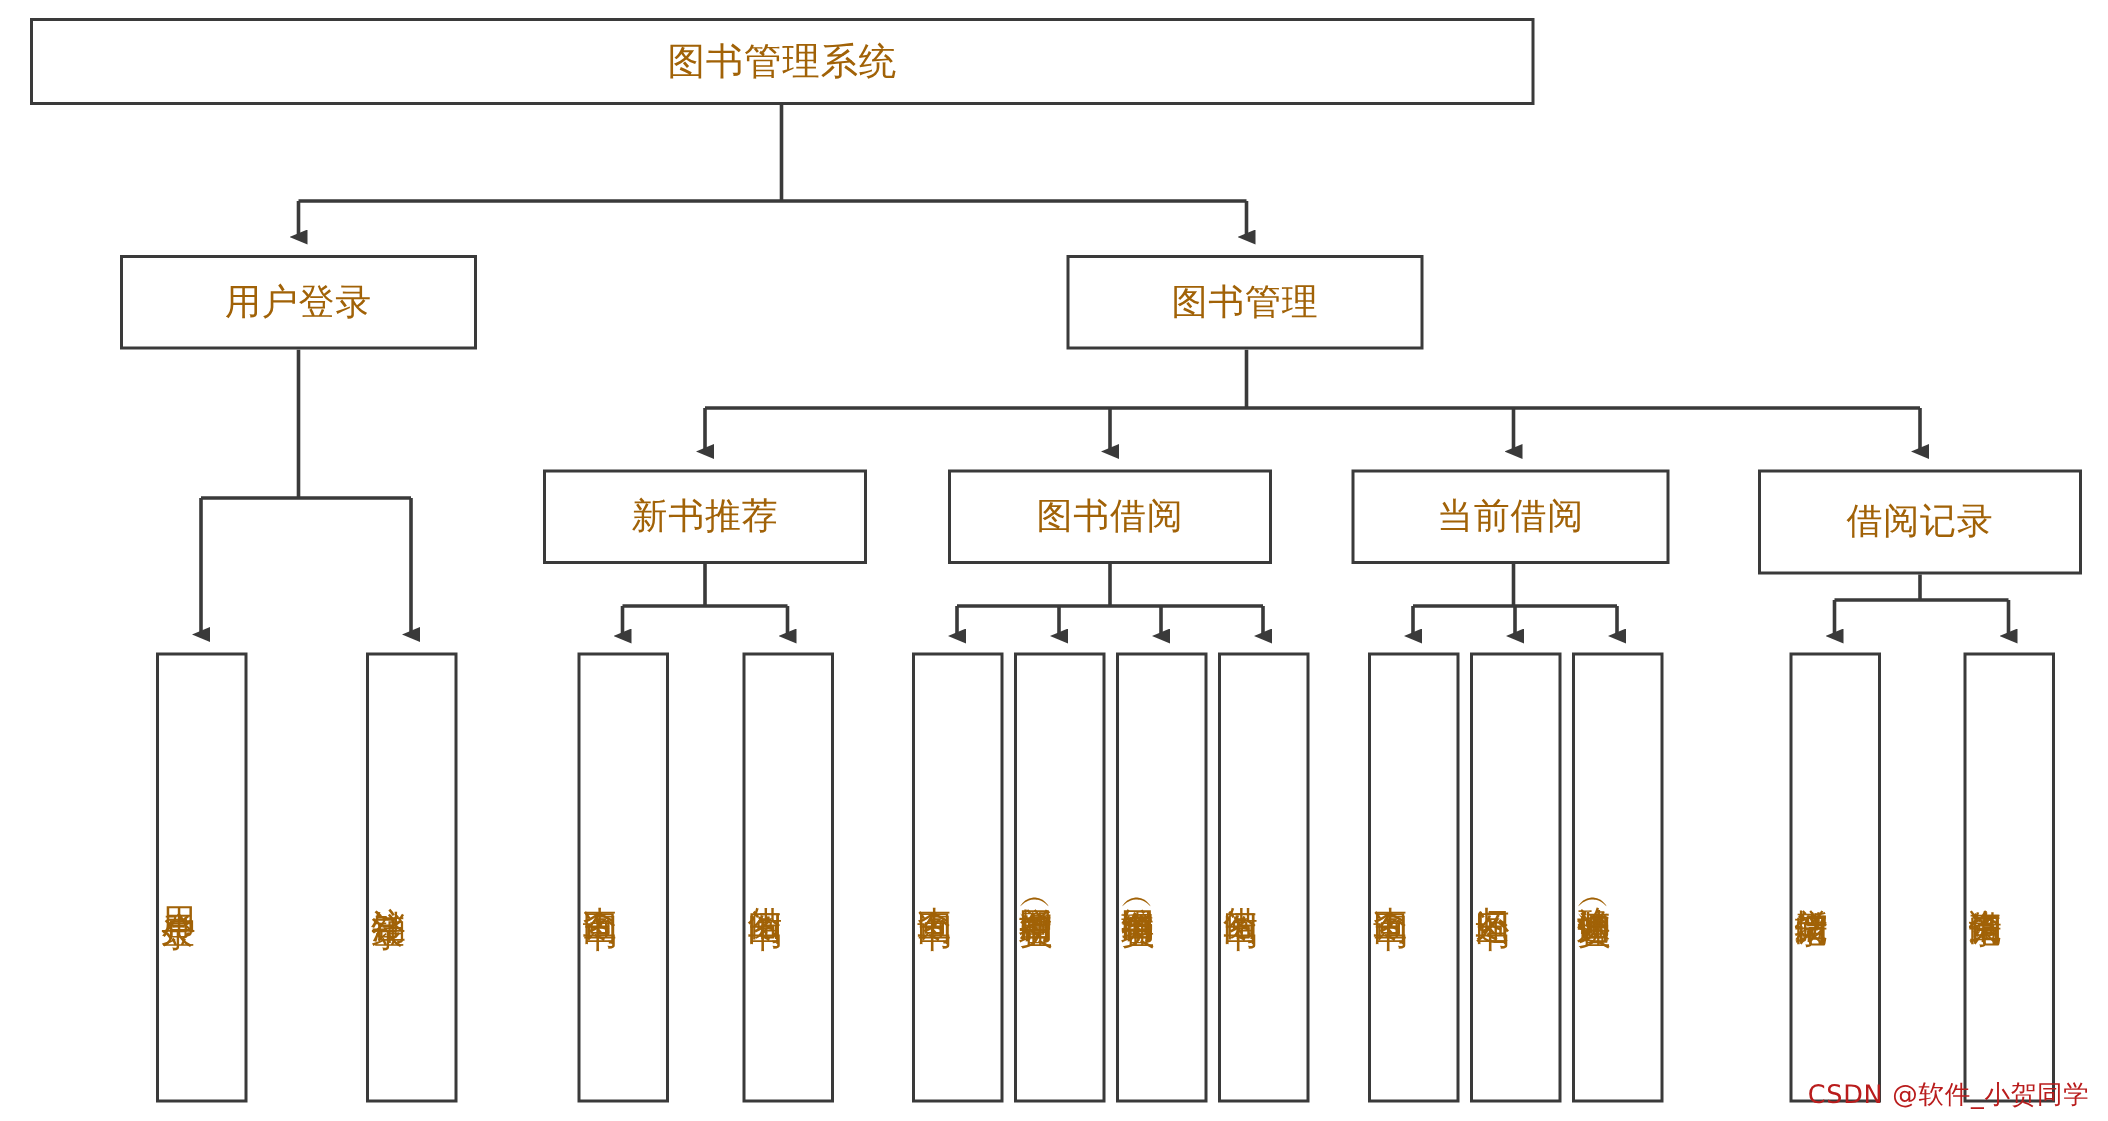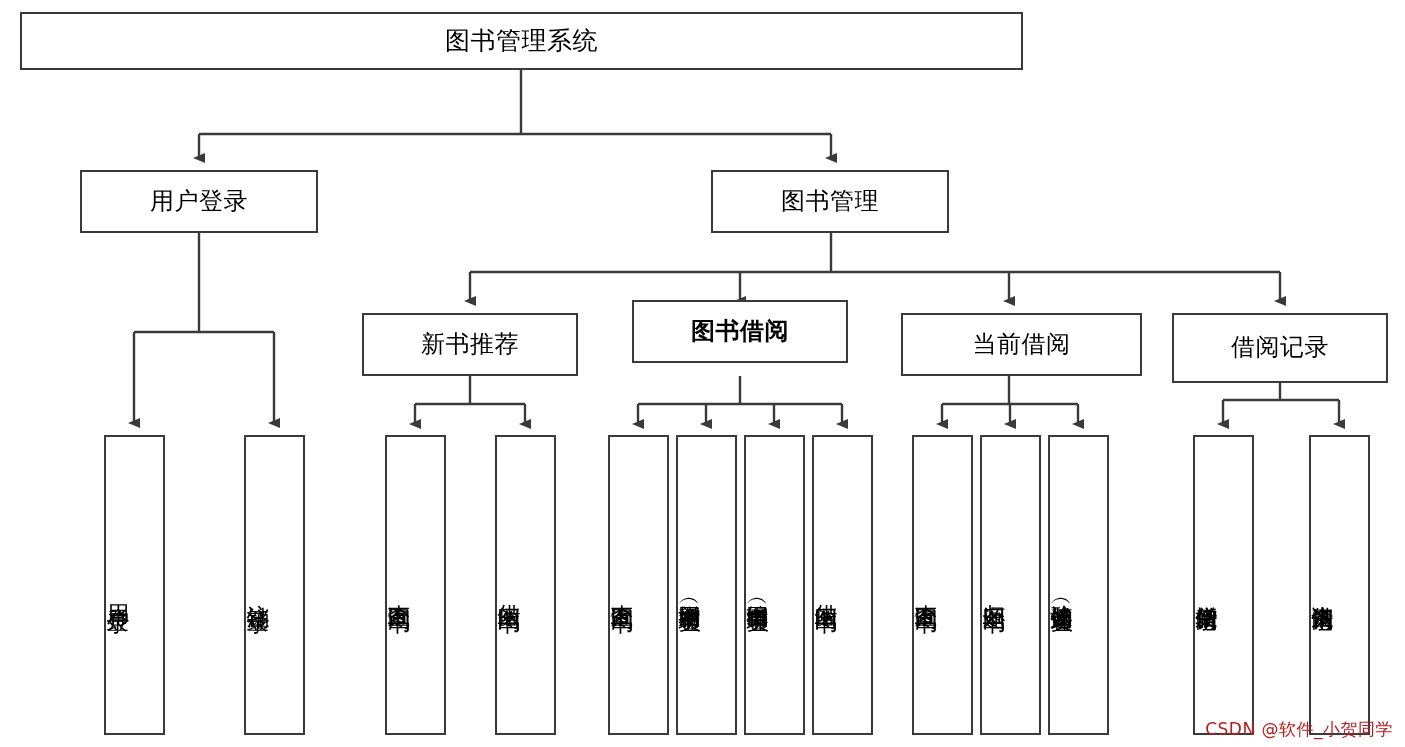--- a/index.html
+++ b/index.html
@@ -29,21 +29,21 @@
   .node {
     position: absolute;
     box-sizing: border-box;
     background: #ffffff;
     border: 2px solid #3a3a3a;
     display: flex;
     align-items: center;
     justify-content: center;
   }
   .node .label {
-    color: #000000;
+    color: #a16207;
     text-align: center;
     line-height: 1.14;
     white-space: pre;
   }
   .node.horizontal .label {
     font-size: 24px;
     letter-spacing: 0.5px;
   }
   .node.root .label {
     font-size: 25px;
@@ -139,24 +139,24 @@
   <div class="node horizontal" style="left:80px; top:170px; width:238px; height:63px;">
     <span class="label">用户登录</span>
   </div>
   <div class="node horizontal" style="left:362px; top:313px; width:216px; height:63px;">
     <span class="label">新书推荐</span>
   </div>
 
   <div class="node horizontal" style="left:711px; top:170px; width:238px; height:63px;">
     <span class="label">图书管理</span>
   </div>
-  <div class="node horizontal" style="left:632px; top:300px; width:216px; height:63px;font-weight:bold;">
+  <div class="node horizontal" style="left:632px; top:313px; width:216px; height:63px;">
     <span class="label">图书借阅</span>
   </div>
-  <div class="node horizontal" style="left:901px; top:313px; width:241px; height:63px;">
+  <div class="node horizontal" style="left:901px; top:313px; width:212px; height:63px;">
     <span class="label">当前借阅</span>
   </div>
   <div class="node horizontal" style="left:1172px; top:313px; width:216px; height:70px;">
     <span class="label">借阅记录</span>
   </div>
 
   <div class="node vertical" style="left:104px; top:435px; width:61px; height:300px;">
     <span class="label">用户登录</span>
   </div>
   <div class="node vertical" style="left:244px; top:435px; width:61px; height:300px;">

